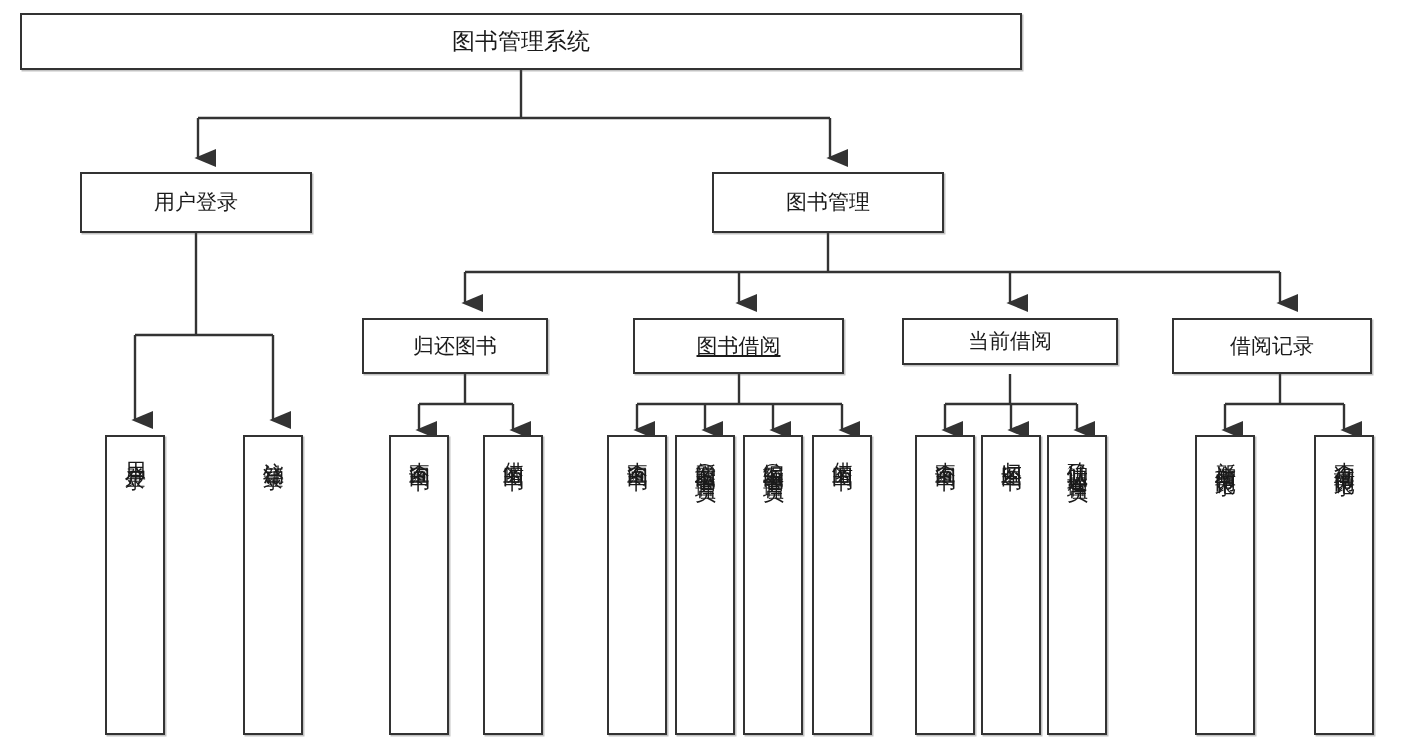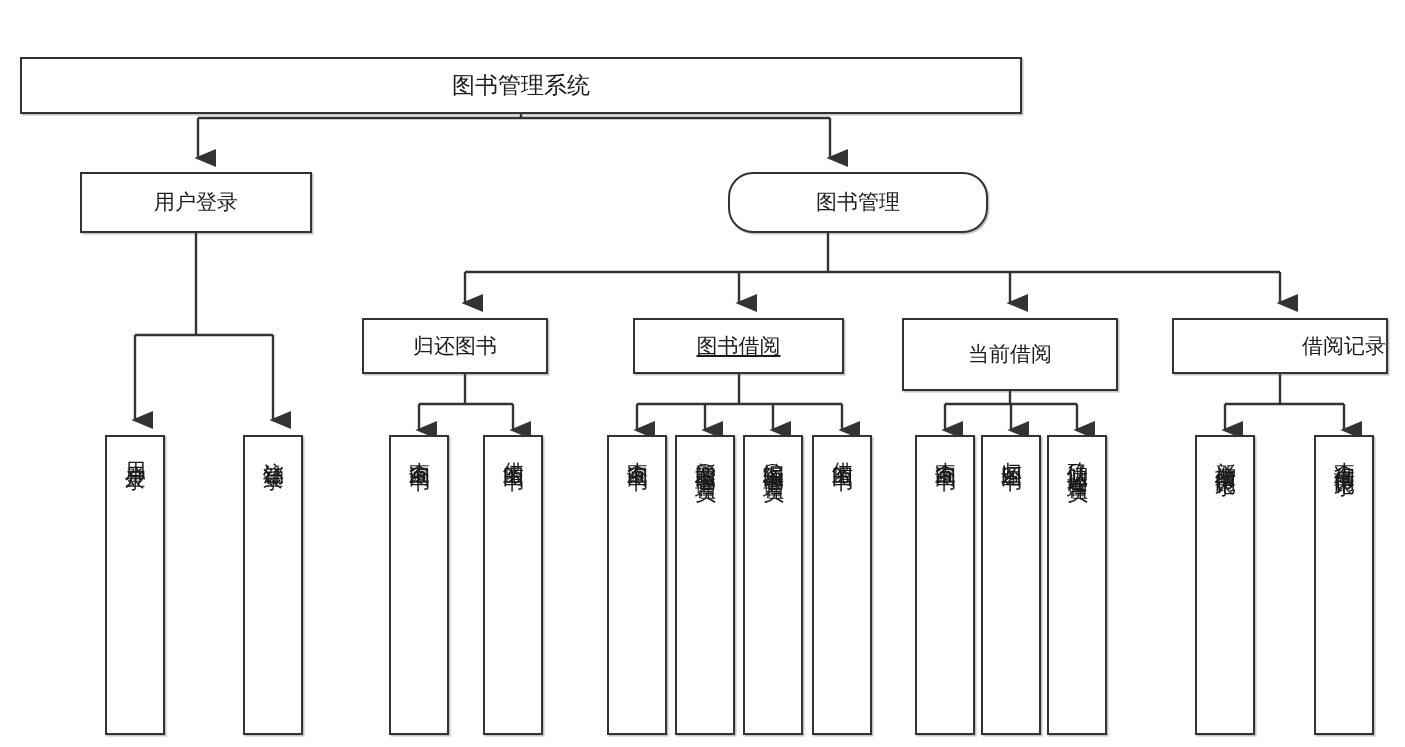--- a/index.html
+++ b/index.html
@@ -41,21 +41,20 @@
   }
   .node .label {
     display: block;
     line-height: 1.18;
     white-space: pre;
     color: #1a1a1a;
   }
   
   .node.root {
     border-width: 2px;
-    margin-top: 44px;
   }
   .node.root .label {
     font-size: 23px;
   }
   
   .node.hbox .label {
     font-size: 21px;
   }
   
   .node.leaf {
@@ -141,37 +140,37 @@
   </svg>
 
   <div class="node root" style="left:20px; top:13px; width:1002px; height:57px;">
     <span class="label">图书管理系统</span>
   </div>
 
   <div class="node hbox" style="left:80px; top:172px; width:232px; height:61px;">
     <span class="label">用户登录</span>
   </div>
 
-  <div class="node hbox" style="left:728px; top:172px; width:260px; height:61px;border-radius:25px;">
+  <div class="node hbox" style="left:712px; top:172px; width:232px; height:61px;">
     <span class="label">图书管理</span>
   </div>
 
   <div class="node hbox" style="left:362px; top:318px; width:186px; height:56px;">
     <span class="label">归还图书</span>
   </div>
 
   <div class="node hbox" style="left:633px; top:318px; width:211px; height:56px;text-decoration:underline;">
     <span class="label">图书借阅</span>
   </div>
 
-  <div class="node hbox" style="left:902px; top:318px; width:216px; height:73px;">
+  <div class="node hbox" style="left:902px; top:318px; width:216px; height:47px;">
     <span class="label">当前借阅</span>
   </div>
 
-  <div class="node hbox" style="left:1172px; top:318px; width:216px; height:56px;justify-content:flex-end;">
+  <div class="node hbox" style="left:1172px; top:318px; width:200px; height:56px;">
     <span class="label">借阅记录</span>
   </div>
 
   <div class="node leaf" style="left:105px; top:435px; width:60px; height:300px;">
     <span class="label">用户登录</span>
   </div>
   <div class="node leaf" style="left:243px; top:435px; width:60px; height:300px;">
     <span class="label">注销登录</span>
   </div>
 

